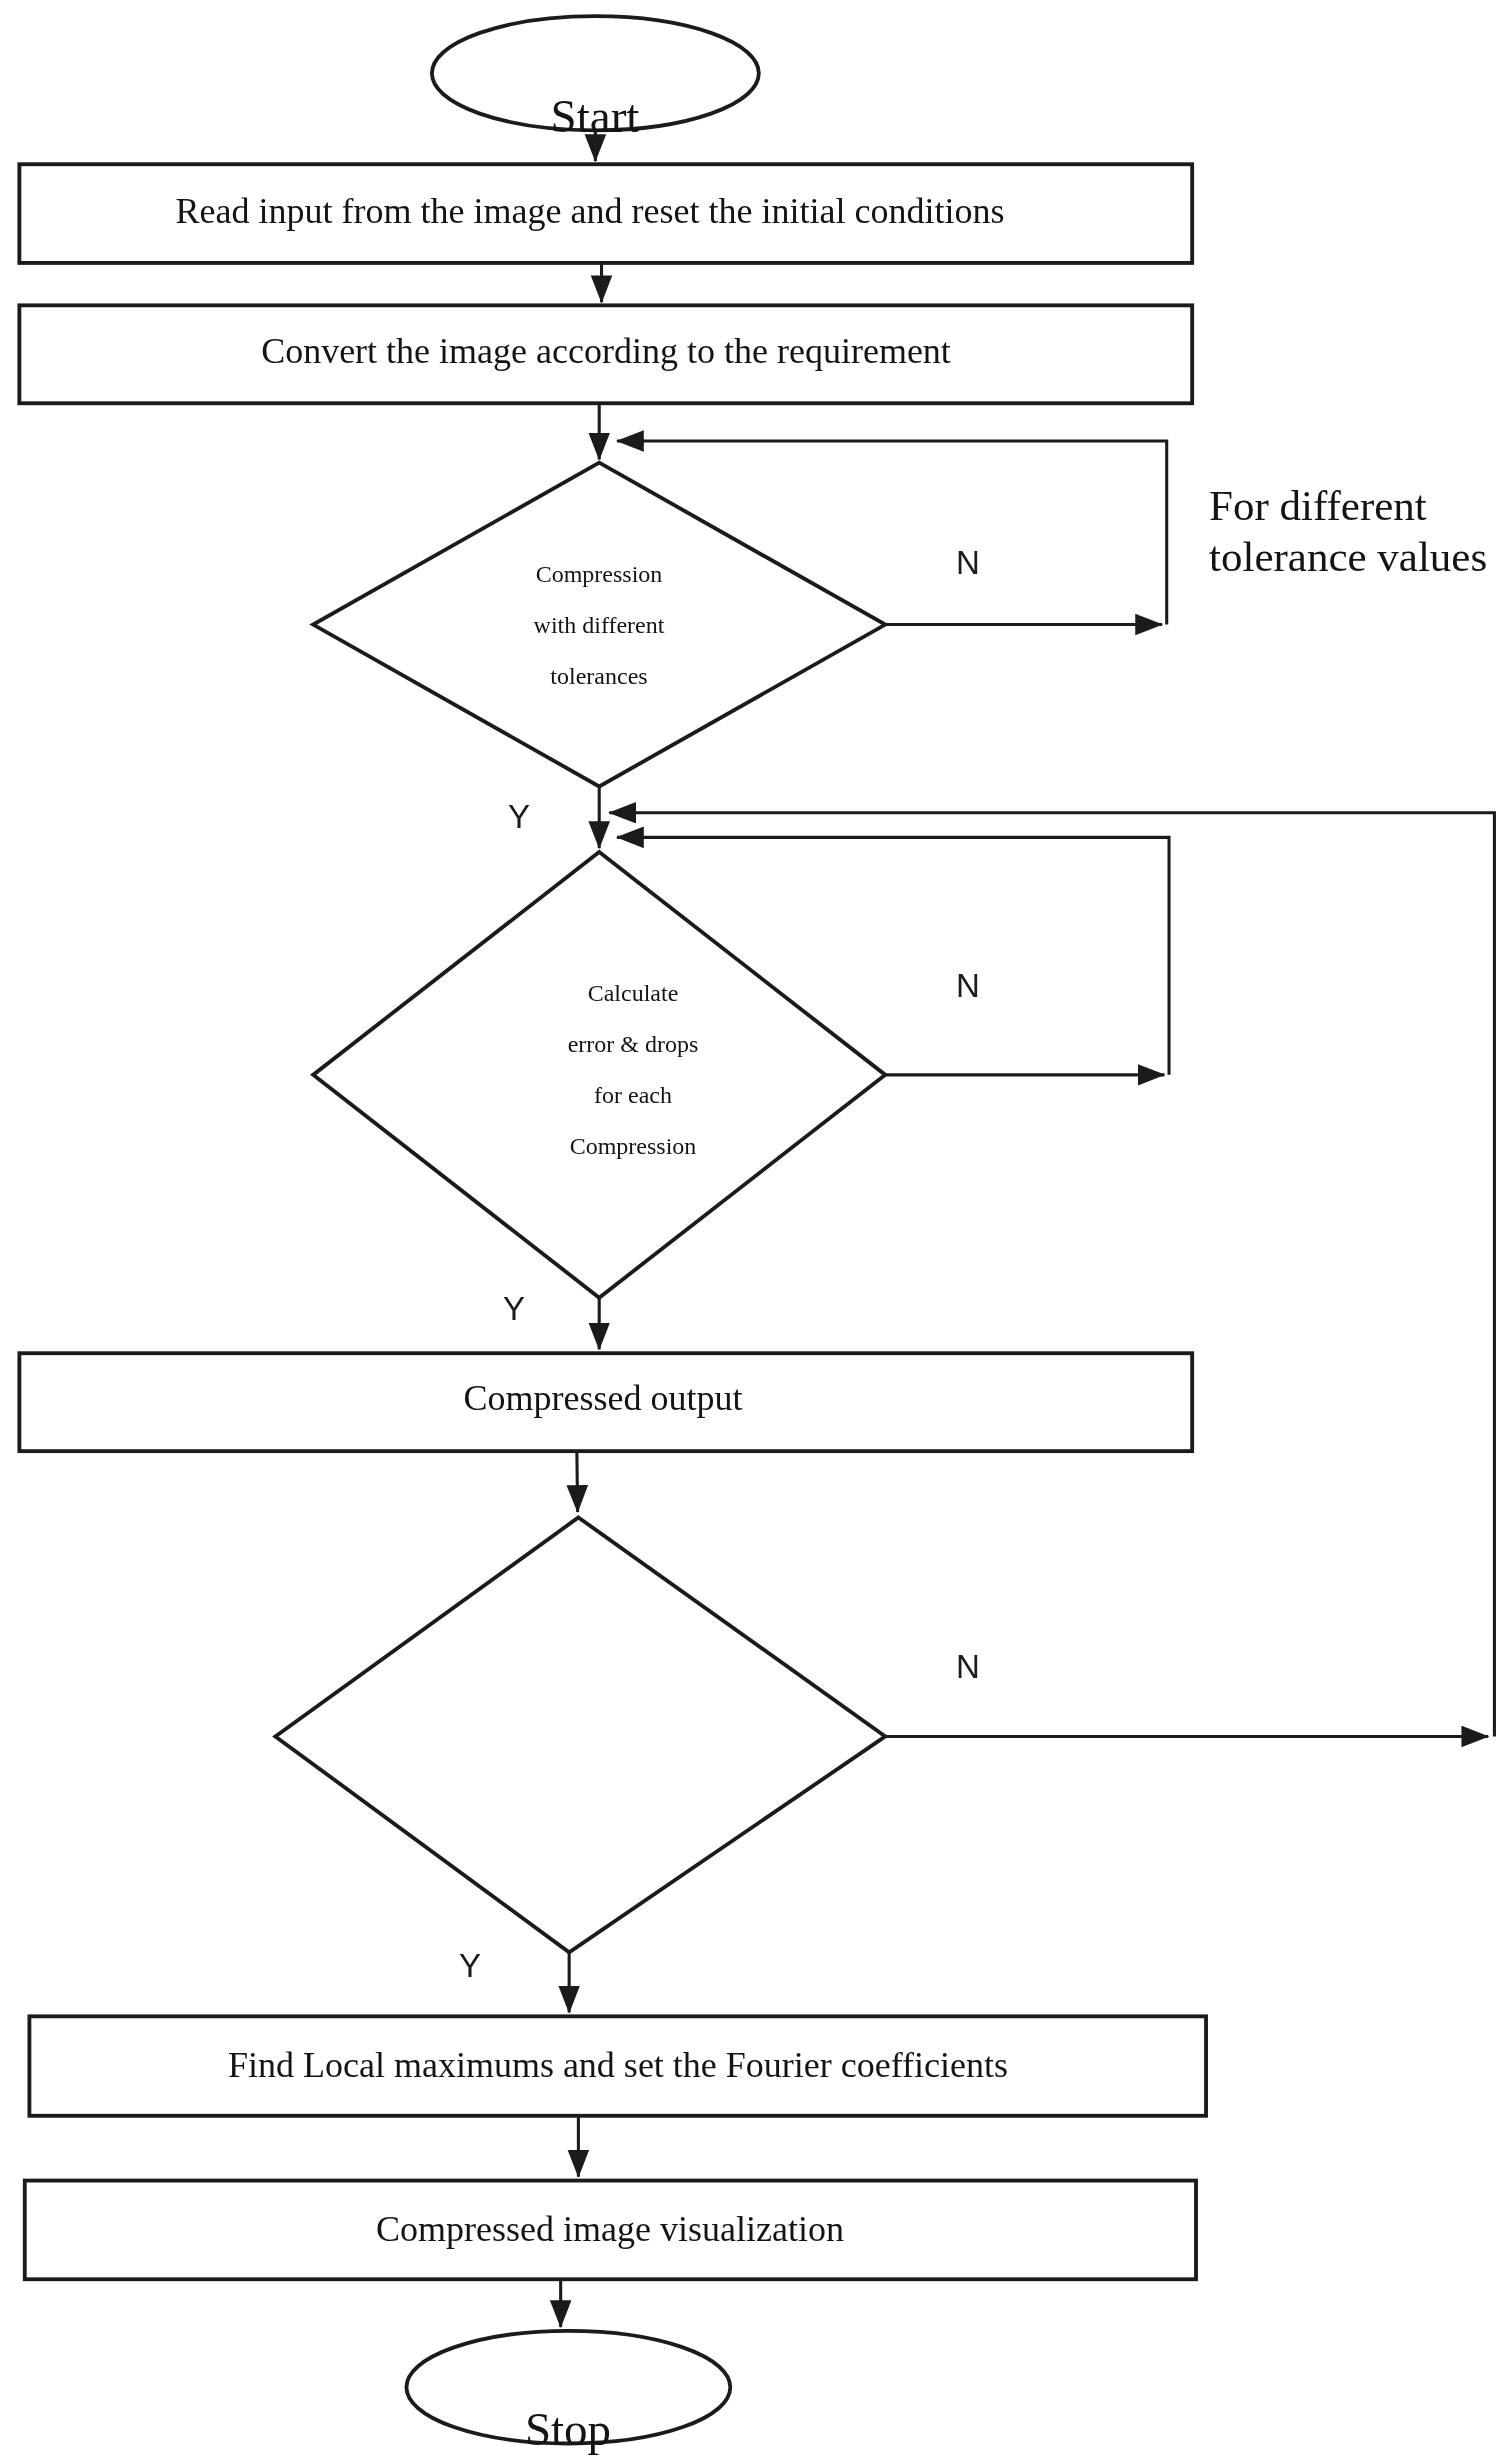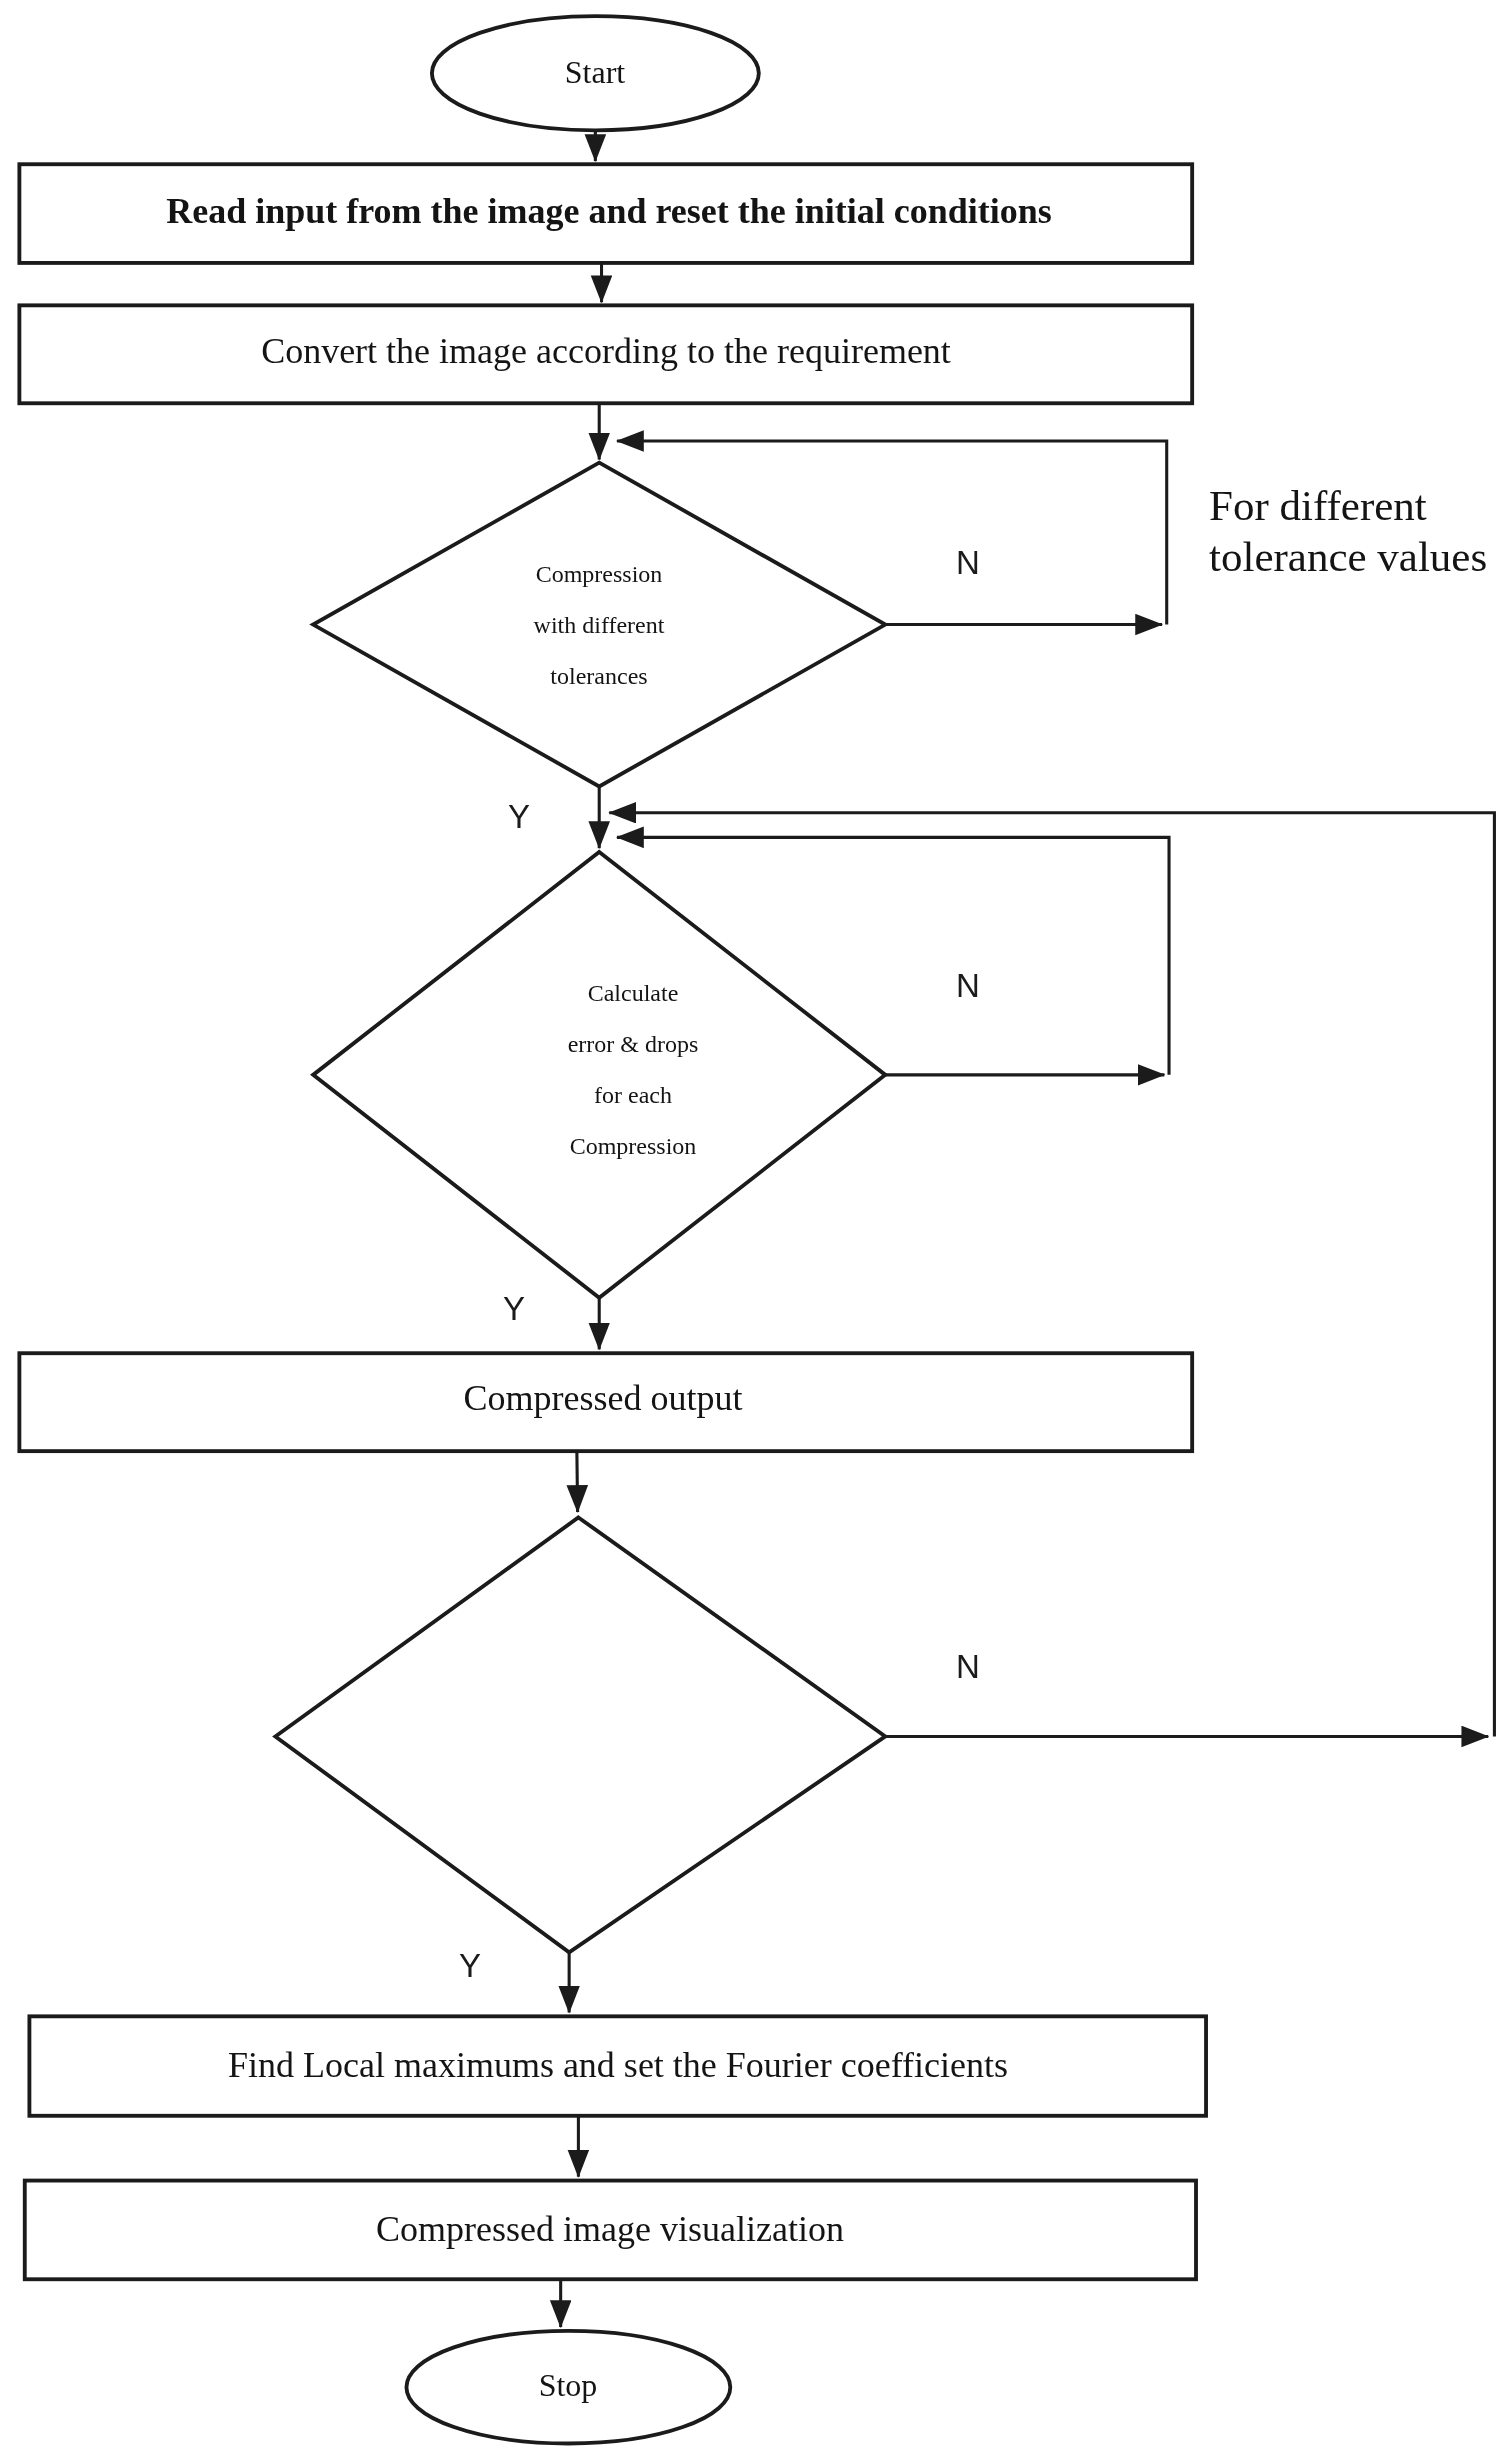--- a/index.html
+++ b/index.html
@@ -25,21 +25,22 @@
     position: absolute;
     transform: translate(-50%, -50%);
     text-align: center;
     white-space: nowrap;
     line-height: 1.18;
   }
   .boxtext {
     font-size: 36px;
   }
   .termtext {
-    font-size: 32px;
+    font-size: 47px;
+    margin-top: 44px;
   }
   .dtext {
     font-size: 24px;
   }
   .dtext .ln {
     display: block;
     line-height: 51px;
   }
   .yn {
     font-family: "Liberation Sans", "DejaVu Sans", sans-serif;
@@ -101,21 +102,21 @@
       <rect x="25" y="1755" width="1521" height="127"></rect>
       <polygon points="750,1968 1148,2252 738,2532 357,2252"></polygon>
       <rect x="38" y="2615" width="1526" height="129"></rect>
       <rect x="32" y="2828" width="1519" height="128"></rect>
       <ellipse cx="737" cy="3096" rx="210" ry="73"></ellipse>
     </g>
   </svg>
 
   <div class="lbl termtext" style="left:595px; top:73px;">Start</div>
 
-  <div class="lbl boxtext" style="left:609px; top:211px;font-weight:bold;">Read input from the image and reset the initial conditions</div>
+  <div class="lbl boxtext" style="left:590px; top:211px;">Read input from the image and reset the initial conditions</div>
 
   <div class="lbl boxtext" style="left:606px; top:351px;">Convert the image according to the requirement</div>
 
   <div class="lbl dtext" style="left:599px; top:625px;">
     <span class="ln">Compression</span>
     <span class="ln">with different</span>
     <span class="ln">tolerances</span>
   </div>
 
   <div class="lbl dtext" style="left:594px; top:1070px;margin-left:39px;">

